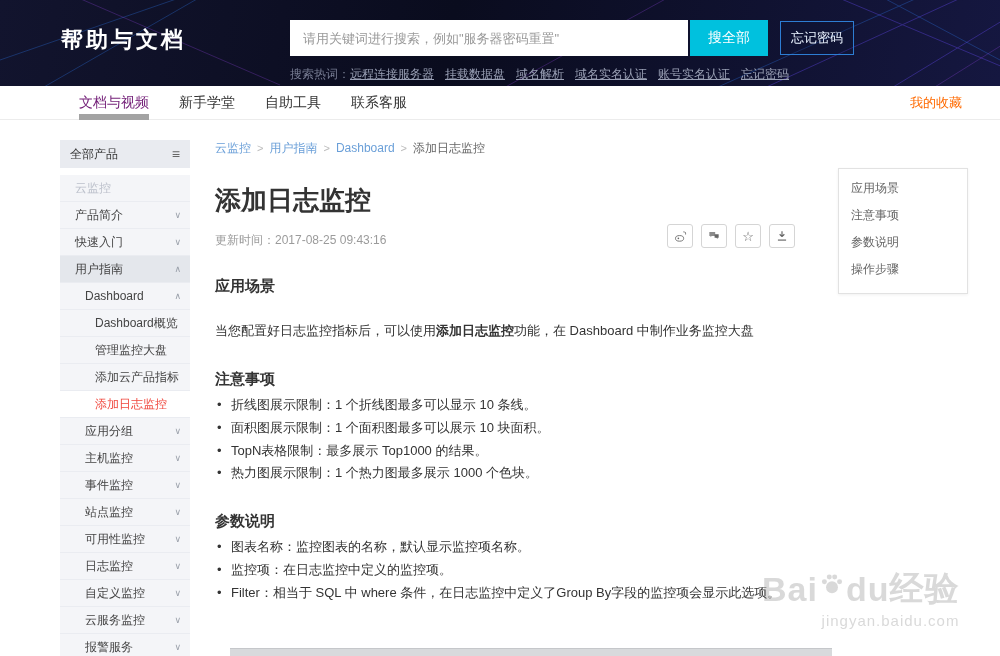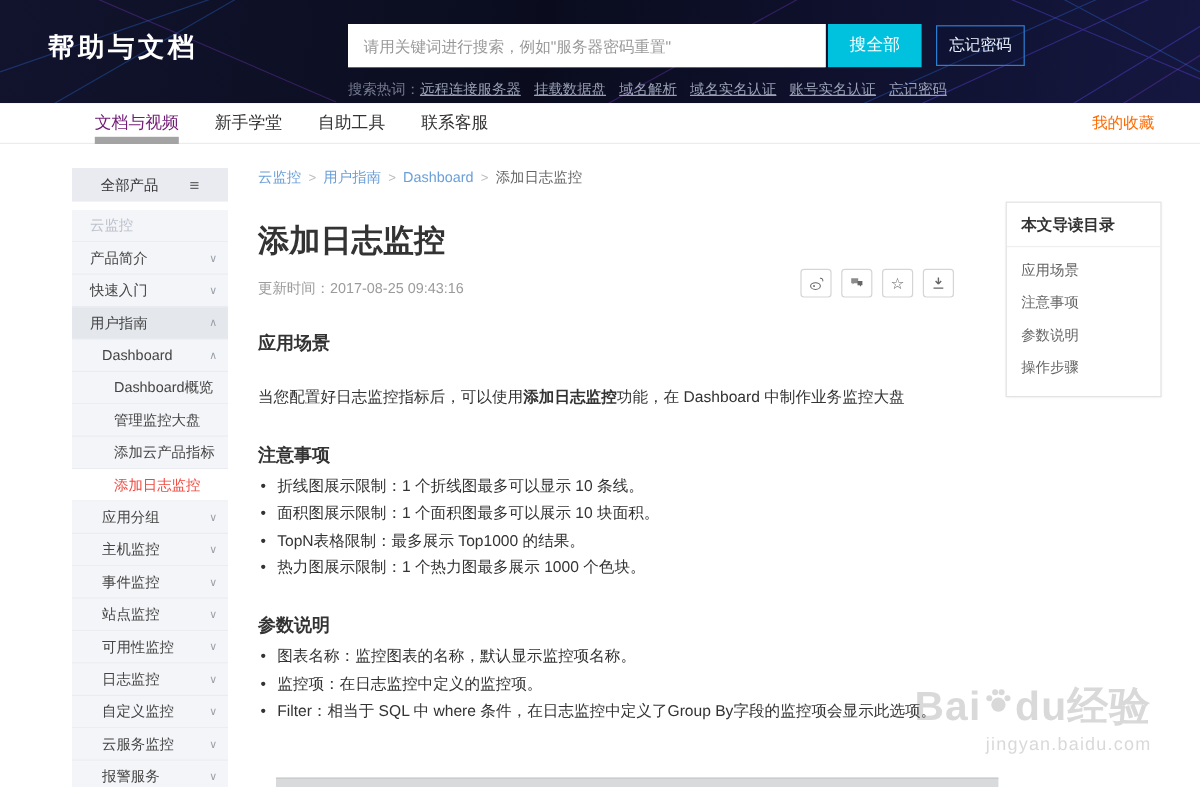--- a/index.html
+++ b/index.html
@@ -3,38 +3,38 @@
 <meta charset="utf-8">
 <style>
   * { margin:0; padding:0; box-sizing:border-box; }
   html,body { width:1000px; height:656px; }
   body { font-family:"Liberation Sans", sans-serif; background:#fff; }
   .page { position:relative; width:1000px; height:656px; overflow:hidden; background:#fff; }
 
   
   .header { position:relative; height:86px; background:linear-gradient(100deg,#12142e,#0a0c1e 45%,#151740); overflow:hidden; }
   .header-deco { position:absolute; left:0; top:0; pointer-events:none; }
-  .brand { position:absolute; left:40px; top:25px; color:#ffffff; font-size:22px; font-weight:bold; letter-spacing:3px; }
+  .brand { position:absolute; left:61px; top:25px; color:#ffffff; font-size:22px; font-weight:bold; letter-spacing:3px; }
   .search-row { position:absolute; left:290px; top:20px; display:flex; align-items:center; }
   .search-input { width:398px; height:36px; border:1px solid #fff; background:#fff; padding:0 12px; font-size:13px; color:#333; outline:none; font-family:"Liberation Sans", sans-serif; }
   .search-input::placeholder { color:#999; }
   .btn-search-all { width:78px; height:36px; background:#00c1de; color:#fff; border:none; font-size:14px; margin-left:2px; cursor:pointer; font-family:"Liberation Sans", sans-serif; }
   .btn-search-product { width:74px; height:34px; background:rgba(10,20,50,0.25); border:1px solid #2d7dd3; color:#eaf3ff; font-size:13px; margin-left:12px; cursor:pointer; font-family:"Liberation Sans", sans-serif; }
   .hot-row { position:absolute; left:290px; top:66px; font-size:12px; color:#767b92; white-space:nowrap; }
   .hot-word { color:#9aa0b5; text-decoration:underline; margin-right:11px; cursor:pointer; }
 
   
   .nav { position:relative; height:34px; background:#fff; border-bottom:1px solid #ececec; display:flex; align-items:stretch; padding-left:65px; }
   .tab { font-size:14px; color:#333; margin-right:30px; line-height:32px; height:34px; cursor:pointer; text-decoration:none; }
   .tab.active { color:#701a75; border-bottom:6px solid #a3a3a3;margin-left:14px; }
   .favorites { position:absolute; right:38px; top:0; line-height:34px; color:#ff6a00; font-size:13px; cursor:pointer; text-decoration:none; }
 
   
   .sidebar { position:absolute; left:60px; top:140px; width:130px; }
-  .side-head { height:28px; background:#e9ebf0; display:flex; align-items:center; justify-content:space-between; padding:0 24px; font-size:12px; color:#333; margin-bottom:7px; cursor:pointer; }
+  .side-head { height:28px; background:#e9ebf0; display:flex; align-items:center; justify-content:space-between; padding:0 10px; font-size:12px; color:#333; margin-bottom:7px; cursor:pointer; }
   .menu-icon { color:#666; font-size:14px; }
   .side-item { height:27px; line-height:26px; background:#f4f5f8; border-bottom:1px solid #eaecf1; font-size:12px; color:#444; position:relative; cursor:pointer; }
   .lvl1 { padding-left:15px; }
   .lvl2 { padding-left:25px; }
   .lvl3 { padding-left:35px; }
   .side-item.disabled { color:#bcc0cb; }
   .side-item.open { background:#e4e7ec; }
   .side-item.active { background:#ffffff; color:#f0483e; }
   .chev { position:absolute; right:9px; top:0; color:#9aa0aa; font-size:9px; }
   .side-item.chev-down .chev::after { content:"∨"; }
@@ -249,21 +249,20 @@
     <ul class="bullets">
 
     <li>图表名称：监控图表的名称，默认显示监控项名称。</li>
         <li>监控项：在日志监控中定义的监控项。</li>
         <li>Filter：相当于 SQL 中 where 条件，在日志监控中定义了Group By字段的监控项会显示此选项。</li>
       </ul>
 
   </div>
 
   <div class="toc">
-    <div class="toc-title">本文导读目录</div>
     <div class="toc-list">
 
     <a class="toc-item">应用场景</a>
         <a class="toc-item">注意事项</a>
         <a class="toc-item">参数说明</a>
         <a class="toc-item">操作步骤</a>
       </div>
   </div>
 
   <div class="content-strip"></div>

